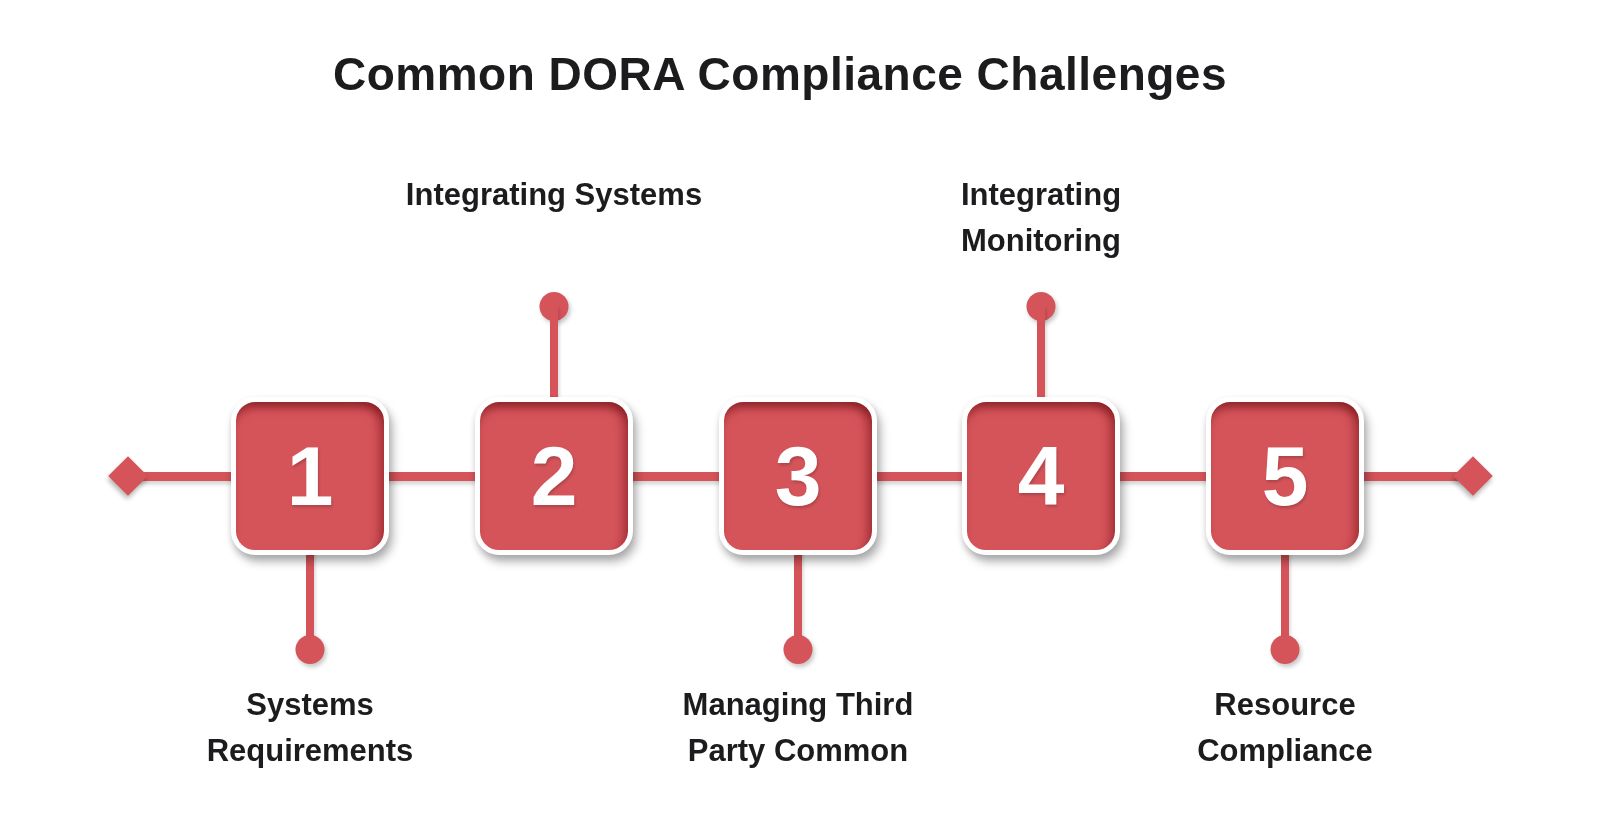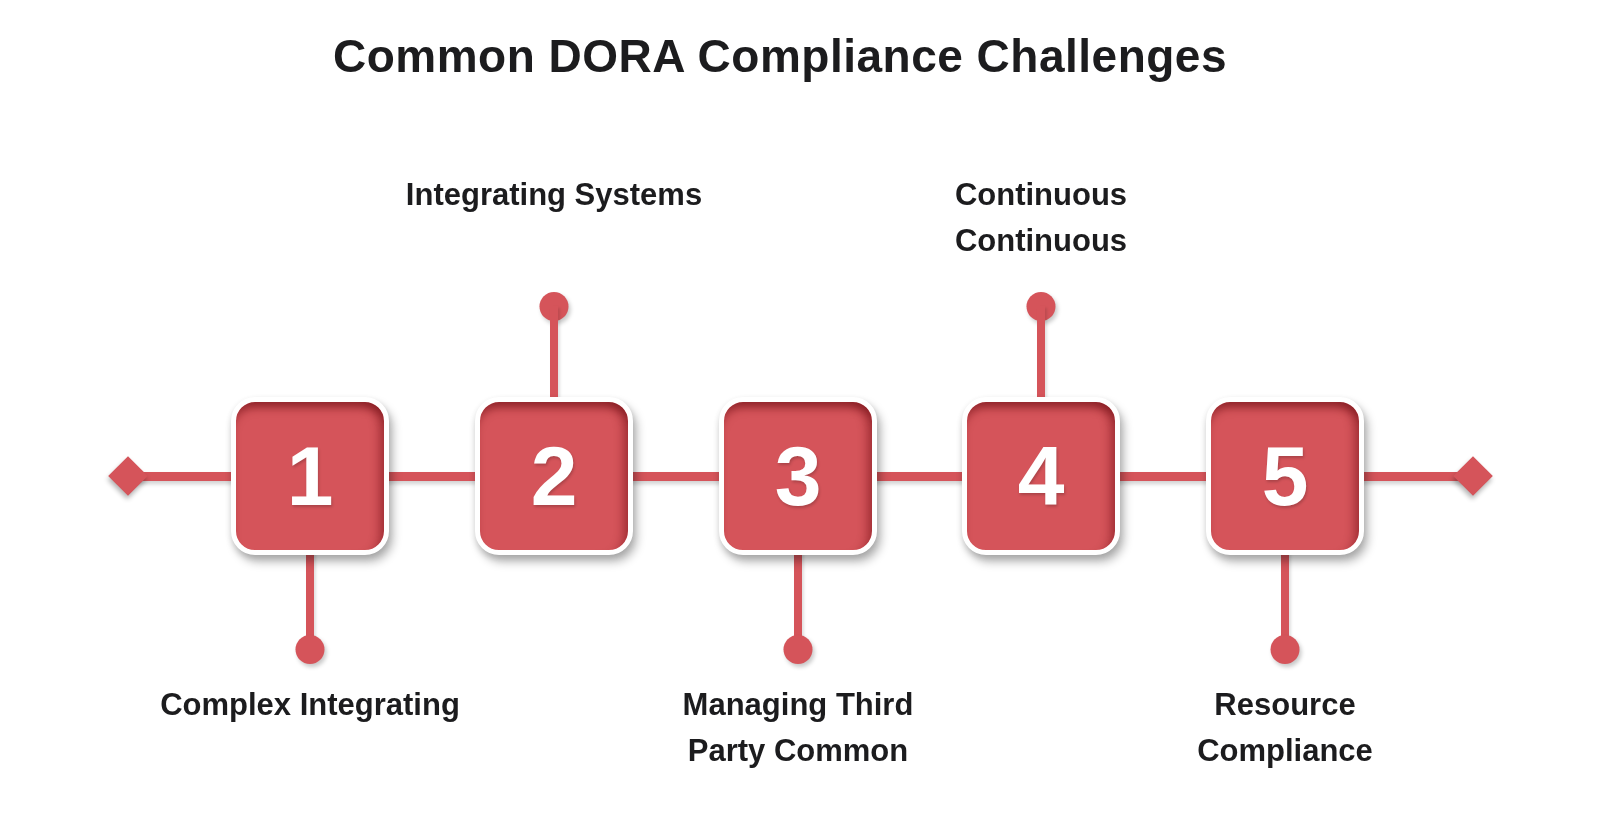--- a/index.html
+++ b/index.html
@@ -10,21 +10,21 @@
   .canvas {
     position: relative;
     width: 1600px;
     height: 817px;
     background: #ffffff;
     overflow: hidden;
     font-family: "Liberation Sans", sans-serif;
   }
   .title {
     position: absolute;
-    top: 28px;
+    top: 46px;
     left: 780px;
     transform: translateX(-50%);
     margin: 0;
     white-space: nowrap;
     font-size: 46px;
     line-height: 56px;
     font-weight: 700;
     color: var(--text, #1c1c1e);
     letter-spacing: 0.5px;
   }
@@ -131,21 +131,21 @@
   <div class="line"></div>
   <div class="diamond left"></div>
   <div class="diamond right"></div>
 
   <div class="item" style="left:310px">
     <div class="stem below"></div>
     <div class="dot below"></div>
     <div class="square">
       <span class="num">1</span>
     </div>
-    <div class="label below">Complex Integrating</div>
+    <div class="label below">Systems Requirements</div>
   </div>
 
   <div class="item" style="left:554px">
     <div class="label above">Integrating Systems</div>
     <div class="dot above"></div>
     <div class="stem above"></div>
     <div class="square">
       <span class="num">2</span>
     </div>
   </div>
@@ -153,21 +153,21 @@
   <div class="item" style="left:798px">
     <div class="stem below"></div>
     <div class="dot below"></div>
     <div class="square">
       <span class="num">3</span>
     </div>
     <div class="label below">Managing Third Party Common</div>
   </div>
 
   <div class="item" style="left:1041px">
-    <div class="label above">Continuous Continuous</div>
+    <div class="label above">Integrating Monitoring</div>
     <div class="dot above"></div>
     <div class="stem above"></div>
     <div class="square">
       <span class="num">4</span>
     </div>
   </div>
 
   <div class="item" style="left:1285px">
     <div class="stem below"></div>
     <div class="dot below"></div>

